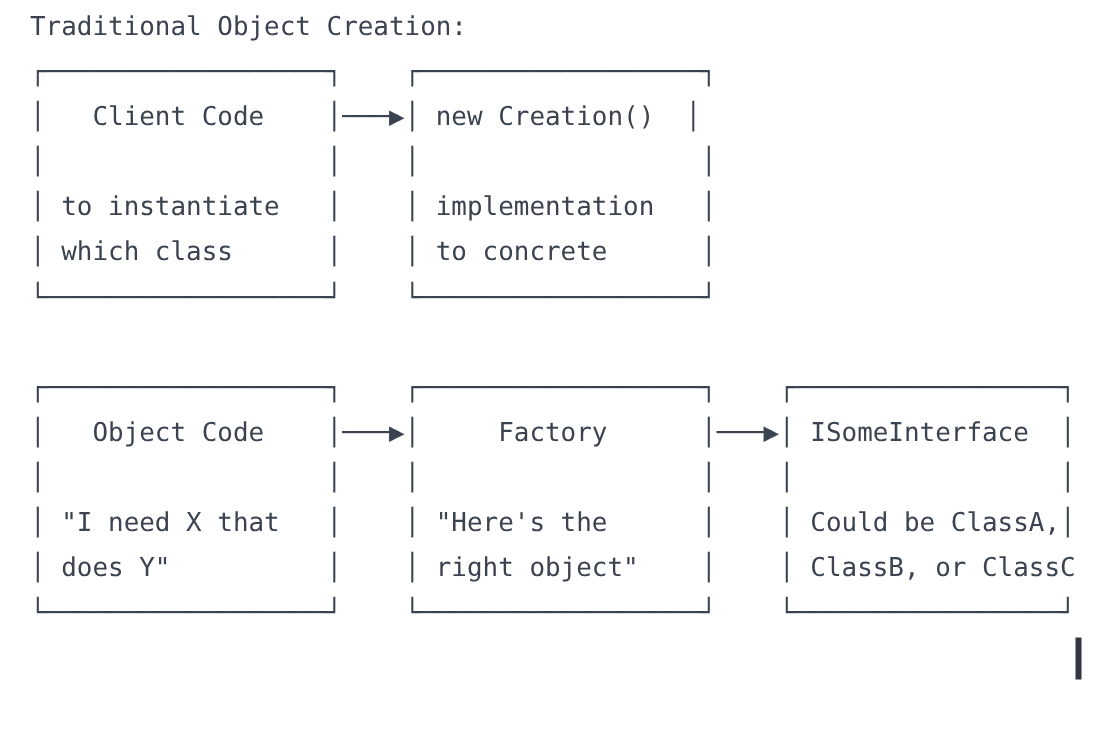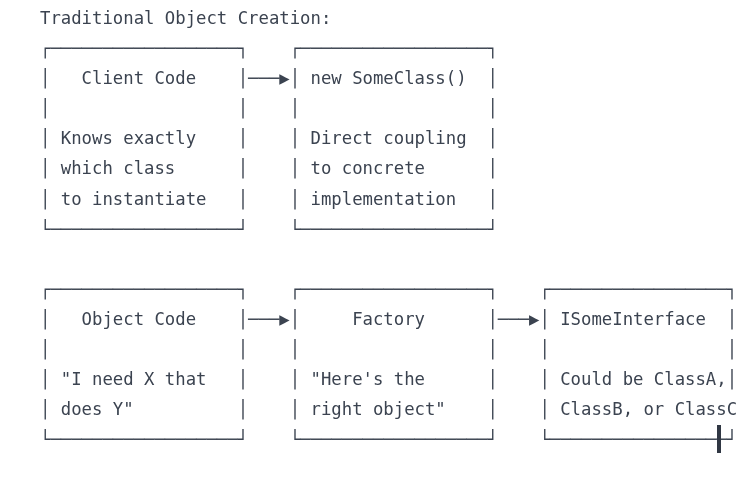--- a/index.html
+++ b/index.html
@@ -23,41 +23,39 @@
     color: #3b4350;
   }
   .ascii {
     padding: 3px 0 0 20px;
     margin: 0;
   }
   .line {
     white-space: pre;
     height: 30.1px;
     line-height: 30.1px;
-    margin-left: 20px;
   }
   .caret {
     position: absolute;
     width: 4px;
     height: 28px;
     background: #303743;
   }
 </style>
 </head>
 <body style="background: rgb(255, 255, 255);">
 
 <div class="editor" style="color: rgb(59, 67, 80);">
   <div class="ascii">
     <div class="line">Traditional Object Creation:</div>
     <div class="line">┌──────────────────┐    ┌──────────────────┐</div>
-    <div class="line">│   Client Code    │───▶│ new SomeClass()  │</div>
+    <div class="line">│   Client Code    │───▶│ new Creation()  │</div>
     <div class="line">│                  │    │                  │</div>
-    <div class="line">│ Knows exactly    │    │ Direct coupling  │</div>
+    <div class="line">│ to instantiate   │    │ implementation   │</div>
     <div class="line">│ which class      │    │ to concrete      │</div>
-    <div class="line">│ to instantiate   │    │ implementation   │</div>
     <div class="line">└──────────────────┘    └──────────────────┘</div>
     <div class="line"></div>
     <div class="line">┌──────────────────┐    ┌──────────────────┐    ┌─────────────────┐</div>
     <div class="line">│   Object Code    │───▶│     Factory      │───▶│ ISomeInterface  │</div>
     <div class="line">│                  │    │                  │    │                 │</div>
     <div class="line">│ "I need X that   │    │ "Here's the      │    │ Could be ClassA,│</div>
     <div class="line">│ does Y"          │    │ right object"    │    │ ClassB, or ClassC</div>
     <div class="line">└──────────────────┘    └──────────────────┘    └─────────────────┘</div>
   </div>
   <div class="caret" style="background: rgb(48, 55, 67); left: calc(67ch + 20px); top: 425.4px;"></div>

